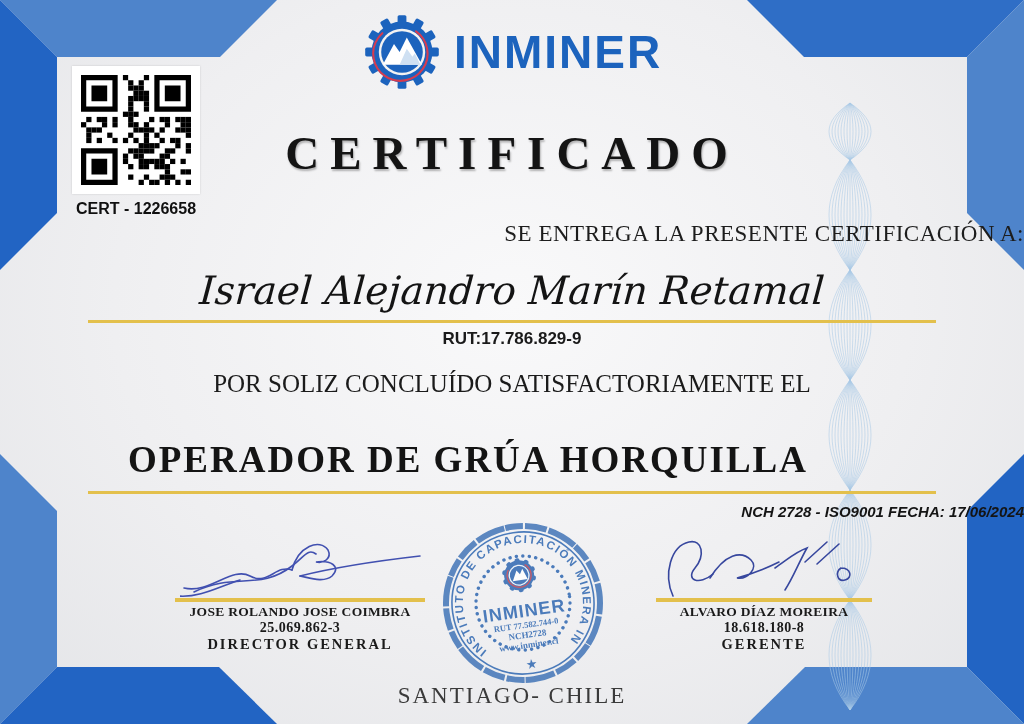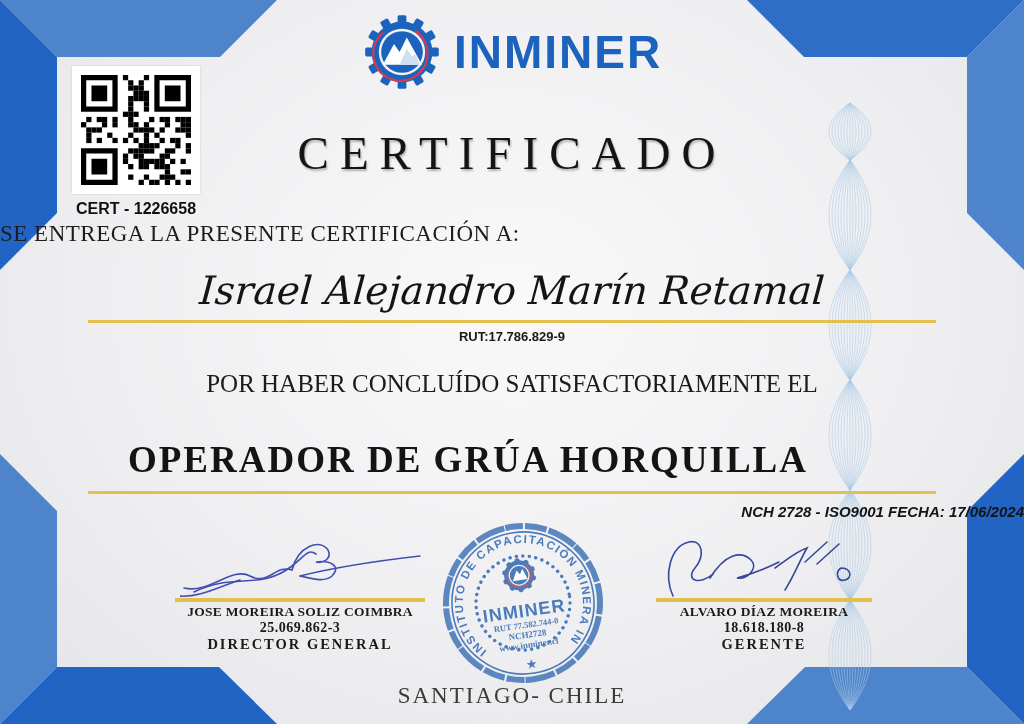--- a/index.html
+++ b/index.html
@@ -13,27 +13,27 @@
   .frame-svg{left:0;top:0;width:1024px;height:724px;pointer-events:none;}
   
   .header{left:0;top:12px;width:1024px;display:flex;justify-content:center;align-items:center;gap:12px;}
   .logo-text{display:flex;flex-direction:column;align-items:flex-start;}
   .logo-title{font-family:"Liberation Sans",sans-serif;font-weight:bold;font-size:46px;line-height:44px;letter-spacing:2px;color:#1c63bd;}
   .logo-sub{font-family:"Liberation Sans",sans-serif;font-weight:bold;font-size:13px;letter-spacing:7.5px;color:#1c63bd;margin-top:3px;}
   
   .qr-box{left:72px;top:66px;width:110px;height:110px;background:#fff;padding:9px;box-shadow:0 0 2px rgba(0,0,0,.15);}
   .qr-label{left:60px;top:200px;width:152px;text-align:center;font-family:"Liberation Sans",sans-serif;font-weight:bold;font-size:16px;color:#101010;}
   
-  .cert-title{left:0;top:126px;width:1024px;text-align:center;font-weight:normal;font-size:47px;letter-spacing:11px;color:#141414;text-shadow:1px 2px 2px rgba(0,0,0,.28);}
-  .presented{left:0;top:221px;width:1024px;text-align:left;font-size:23px;letter-spacing:.5px;color:#1d1d1d;}
+  .cert-title{left:0;top:126px;width:1024px;text-align:center;font-weight:bold;font-size:47px;letter-spacing:11px;color:#141414;text-shadow:1px 2px 2px rgba(0,0,0,.28);}
+  .presented{left:0;top:221px;width:1024px;text-align:right;font-size:23px;letter-spacing:.5px;color:#1d1d1d;}
   .recipient{left:0;top:268px;width:1024px;text-align:center;font-family:"DejaVu Serif",serif;font-style:italic;font-size:39px;color:#141414;transform:skewX(-4deg);}
   .goldline{height:3px;background:#e3c04c;}
   .gl1{left:88px;top:320px;width:848px;}
   .gl2{left:88px;top:491px;width:848px;}
-  .rut{left:0;top:329px;width:1024px;text-align:center;font-family:"Liberation Sans",sans-serif;font-weight:bold;font-size:13px;color:#1a1a1a;}
+  .rut{left:0;top:329px;width:1024px;text-align:center;font-family:"Liberation Sans",sans-serif;font-weight:bold;font-size:17px;color:#1a1a1a;}
   .body-lines{left:0;top:367px;width:1024px;text-align:center;font-size:25px;line-height:33px;color:#1b1b1b;}
   .course{left:0;top:438px;width:936px;text-align:center;font-weight:bold;font-size:37px;letter-spacing:2px;color:#141414;}
   .meta{left:0;top:503px;width:1024px;text-align:right;font-family:"Liberation Sans",sans-serif;font-weight:bold;font-style:italic;font-size:15px;color:#141414;}
   
   .sig-line{height:4px;background:#e3c04c;top:598px;}
   .sig-line-left{left:175px;width:250px;}
   .sig-line-right{left:656px;width:216px;}
   .sig-block{text-align:center;color:#1a1a1a;}
   .sig-name{top:604px;font-weight:bold;font-size:13.5px;letter-spacing:.3px;}
   .sig-rut{top:620px;font-weight:bold;font-size:14px;letter-spacing:.5px;}
@@ -227,37 +227,37 @@
 </div>
 <div class="abs qr-label">CERT - 1226658</div>
 
 <div class="abs cert-title">CERTIFICADO</div>
 <div class="abs presented">SE ENTREGA LA PRESENTE CERTIFICACIÓN A:</div>
 <div class="abs recipient">Israel Alejandro Marín Retamal</div>
 <div class="abs goldline gl1"></div>
 <div class="abs rut">RUT:17.786.829-9</div>
 
 <div class="abs body-lines">
-  <div>POR HABER CONCLUÍDO SATISFACTORIAMENTE EL</div>
+  <div>POR SOLIZ CONCLUÍDO SATISFACTORIAMENTE EL</div>
 </div>
 <div class="abs course">OPERADOR DE GRÚA HORQUILLA</div>
 <div class="abs goldline gl2"></div>
 <div class="abs meta">NCH 2728 - ISO9001 FECHA: 17/06/2024</div>
 
 <svg class="abs" style="left:180px;top:536px;" width="245" height="62" viewBox="0 0 245 62">
   <g fill="none" stroke="#4150b0" stroke-width="1.6" stroke-linecap="round">
     <path d="M4,52 C30,58 52,30 70,40 C88,50 96,28 112,34"></path>
     <path d="M14,56 C55,36 80,55 112,30 C125,20 128,12 136,18"></path>
     <path d="M112,34 C118,10 140,2 148,14 C152,22 144,28 136,26 C150,24 162,30 152,40 C144,47 130,42 120,40"></path>
     <path d="M120,40 C160,30 205,24 240,20"></path>
     <path d="M-2,60 C20,62 40,50 60,44"></path>
   </g>
 </svg>
 <div class="abs sig-line sig-line-left"></div>
-<div class="abs sig-block sb-left sig-name">JOSE MOREIRA SOLIZ COIMBRA</div>
+<div class="abs sig-block sb-left sig-name">JOSE ROLANDO JOSE COIMBRA</div>
 <div class="abs sig-block sb-left sig-rut">25.069.862-3</div>
 <div class="abs sig-block sb-left sig-role">DIRECTOR GENERAL</div>
 
 <svg class="abs" style="left:655px;top:534px;" width="225" height="64" viewBox="0 0 225 64">
   <g fill="none" stroke="#37479e" stroke-width="1.6" stroke-linecap="round">
     <path d="M18,62 C8,40 16,12 34,8 C48,5 50,22 40,34 C30,46 44,52 58,40"></path>
     <path d="M55,44 C70,20 86,16 96,26 C104,34 92,46 82,44 C96,40 112,34 124,28"></path>
     <path d="M120,34 C132,26 140,18 152,14 C144,28 138,44 130,56"></path>
     <path d="M150,28 L172,8 M162,30 L184,10"></path>
     <path d="M186,34 c-6,4 -4,14 4,12 c8,-2 6,-12 -4,-12"></path>

